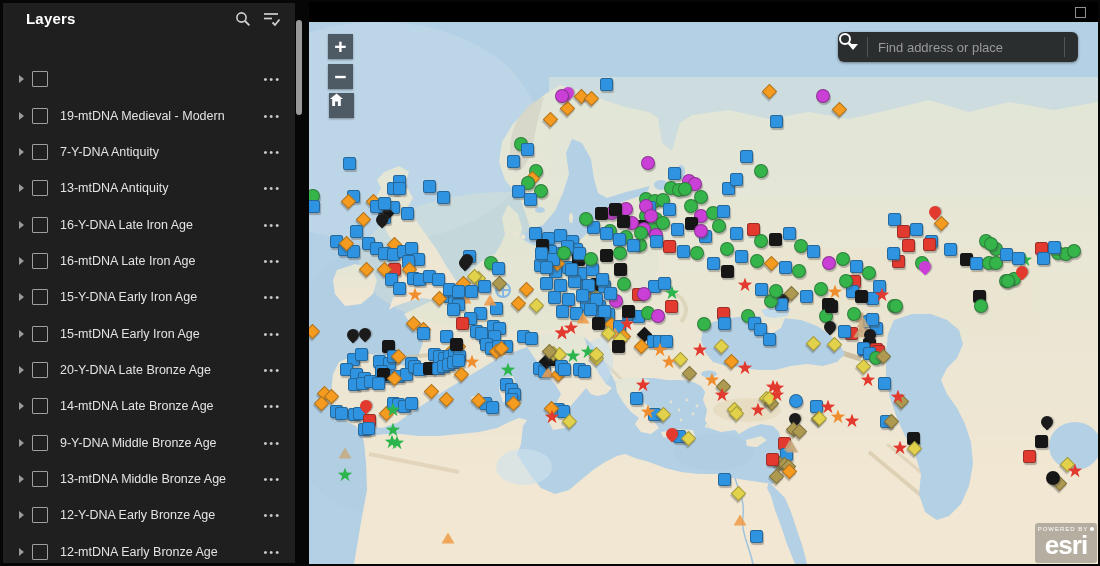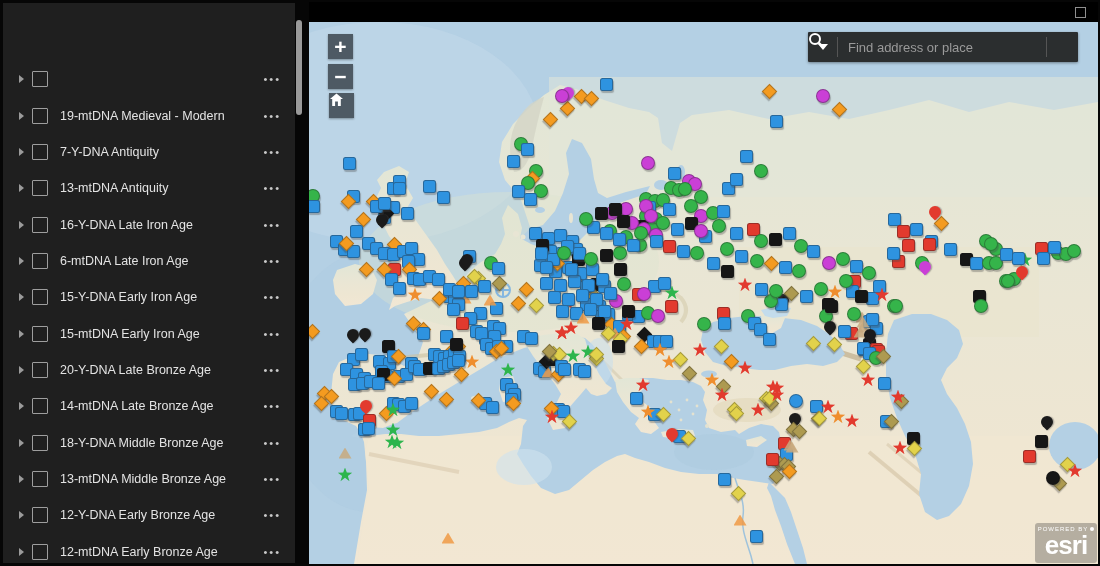--- a/index.html
+++ b/index.html
@@ -44,22 +44,22 @@
     background:linear-gradient(#85b7e0,#85b7e0) 50% 50%/2px 150% no-repeat,linear-gradient(#85b7e0,#85b7e0) 50% 50%/150% 2px no-repeat !important;}
 
   
   .zbtn{position:absolute;width:25px;height:25px;background:#4e5a64;color:#fff;border:none;
     display:flex;align-items:center;justify-content:center;box-shadow:0 1px 2px rgba(0,0,0,.35);cursor:pointer;padding:0;}
   .zbtn.plus{left:19px;top:12px;font-size:21px;font-weight:bold;line-height:1;}
   .zbtn.minus{left:19px;top:42px;font-size:21px;font-weight:bold;line-height:1;}
   .zbtn.home{left:20px;top:71px;}
 
   
-  .searchbox{position:absolute;top:10px;right:20px;width:270px;height:30px;background:rgba(32,32,32,.92);
-    display:flex;align-items:center;border-radius:1px;box-shadow:0 1px 3px rgba(0,0,0,.4);}
+  .searchbox{position:absolute;top:10px;right:20px;width:240px;height:30px;background:rgba(32,32,32,.92);
+    display:flex;align-items:center;border-radius:6px;box-shadow:0 1px 3px rgba(0,0,0,.4);}
   .sdrop{width:29px;height:30px;display:flex;align-items:center;justify-content:center;cursor:pointer;flex:0 0 auto;}
   .sarrow{width:0;height:0;border-top:6px solid #fff;border-left:5px solid transparent;border-right:5px solid transparent;}
   .sdiv{width:1px;height:20px;background:#555;flex:0 0 auto;}
   .sinput{flex:1;height:28px;background:transparent;border:none;outline:none;color:#ddd;font-size:13px;padding:0 10px;font-family:"Liberation Sans",sans-serif;}
   .sinput::placeholder{color:#9a9a9a;}
   .sbtn{width:31px;height:30px;background:transparent;border:none;display:flex;align-items:center;justify-content:center;cursor:pointer;flex:0 0 auto;}
 
   
   .attrib{position:absolute;right:64px;bottom:3px;background:rgba(255,255,255,.78);color:#4c4c4c;
     font-size:11.5px;padding:1px 6px 2px;white-space:nowrap;}
@@ -68,20 +68,38 @@
   .esri .pb{font-size:6px;color:#fff;letter-spacing:1px;margin-top:3px;}
   .esri .pb .dot{display:inline-block;width:4px;height:4px;border-radius:50%;background:#fff;vertical-align:middle;margin-left:2px;}
   .esri .brand{font-size:26px;font-weight:bold;color:#fff;line-height:1;margin-top:0px;letter-spacing:-1px;}
 </style>
 </head>
 <body>
 
 <div class="stage">
 
   <div class="panel">
+    <div class="panel-header">
+      <span class="hd">Layers</span>
+      <span class="hicons">
+        <span>
+          <svg width="16" height="16" viewBox="0 0 16 16">
+              <circle cx="6.5" cy="6.5" r="4.6" fill="none" stroke="#cfcfcf" stroke-width="1.6"></circle>
+              <line x1="10" y1="10" x2="14.4" y2="14.4" stroke="#cfcfcf" stroke-width="1.8"></line>
+            </svg>
+        </span>
+        <span>
+          <svg width="18" height="16" viewBox="0 0 18 16">
+              <line x1="1" y1="3" x2="15" y2="3" stroke="#cfcfcf" stroke-width="1.7"></line>
+              <line x1="1" y1="7.5" x2="9" y2="7.5" stroke="#cfcfcf" stroke-width="1.7"></line>
+              <path d="M9.5 11.5 L12 14 L16.5 8.5" fill="none" stroke="#cfcfcf" stroke-width="1.8"></path>
+            </svg>
+        </span>
+      </span>
+    </div>
     <div class="rows">
       <div class="lrow">
           <span class="caret"></span>
           <span class="cbx"></span>
           <span class="ldots">•••</span>
         </div>
       <div class="lrow">
           <span class="caret"></span>
           <span class="cbx"></span>
           <span class="llabel">19-mtDNA Medieval - Modern</span>
@@ -101,21 +119,21 @@
         </div>
       <div class="lrow">
           <span class="caret"></span>
           <span class="cbx"></span>
           <span class="llabel">16-Y-DNA Late Iron Age</span>
           <span class="ldots">•••</span>
         </div>
       <div class="lrow">
           <span class="caret"></span>
           <span class="cbx"></span>
-          <span class="llabel">6-mtDNA Late Iron Age</span>
+          <span class="llabel">16-mtDNA Late Iron Age</span>
           <span class="ldots">•••</span>
         </div>
       <div class="lrow">
           <span class="caret"></span>
           <span class="cbx"></span>
           <span class="llabel">15-Y-DNA Early Iron Age</span>
           <span class="ldots">•••</span>
         </div>
       <div class="lrow">
           <span class="caret"></span>
@@ -131,21 +149,21 @@
         </div>
       <div class="lrow">
           <span class="caret"></span>
           <span class="cbx"></span>
           <span class="llabel">14-mtDNA Late Bronze Age</span>
           <span class="ldots">•••</span>
         </div>
       <div class="lrow">
           <span class="caret"></span>
           <span class="cbx"></span>
-          <span class="llabel">18-Y-DNA Middle Bronze Age</span>
+          <span class="llabel">9-Y-DNA Middle Bronze Age</span>
           <span class="ldots">•••</span>
         </div>
       <div class="lrow">
           <span class="caret"></span>
           <span class="cbx"></span>
           <span class="llabel">13-mtDNA Middle Bronze Age</span>
           <span class="ldots">•••</span>
         </div>
       <div class="lrow">
           <span class="caret"></span>

